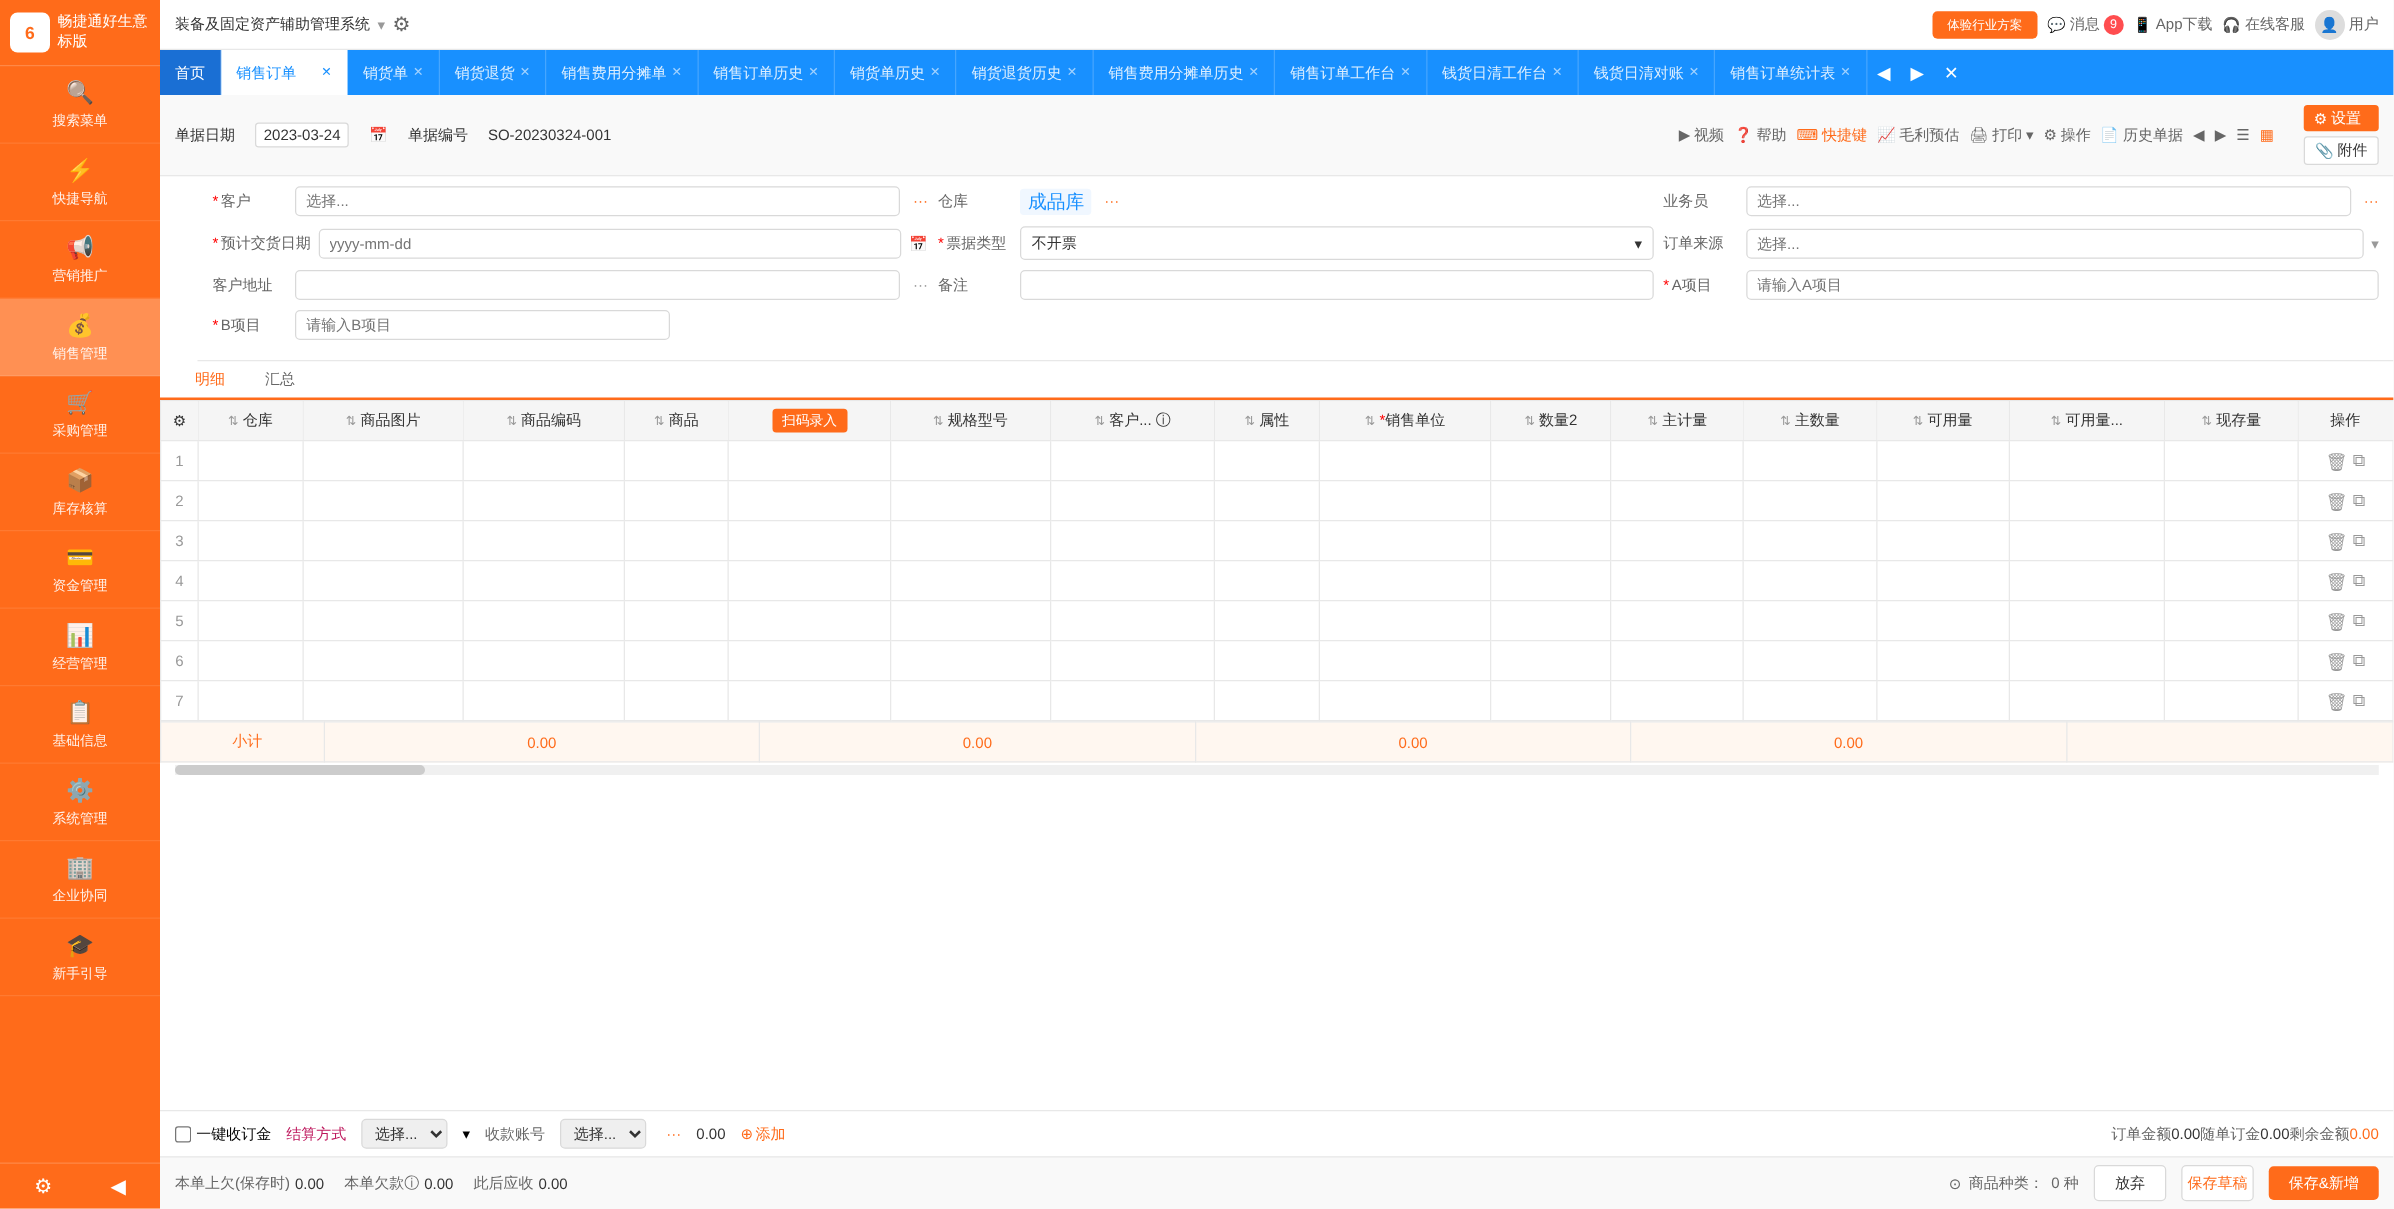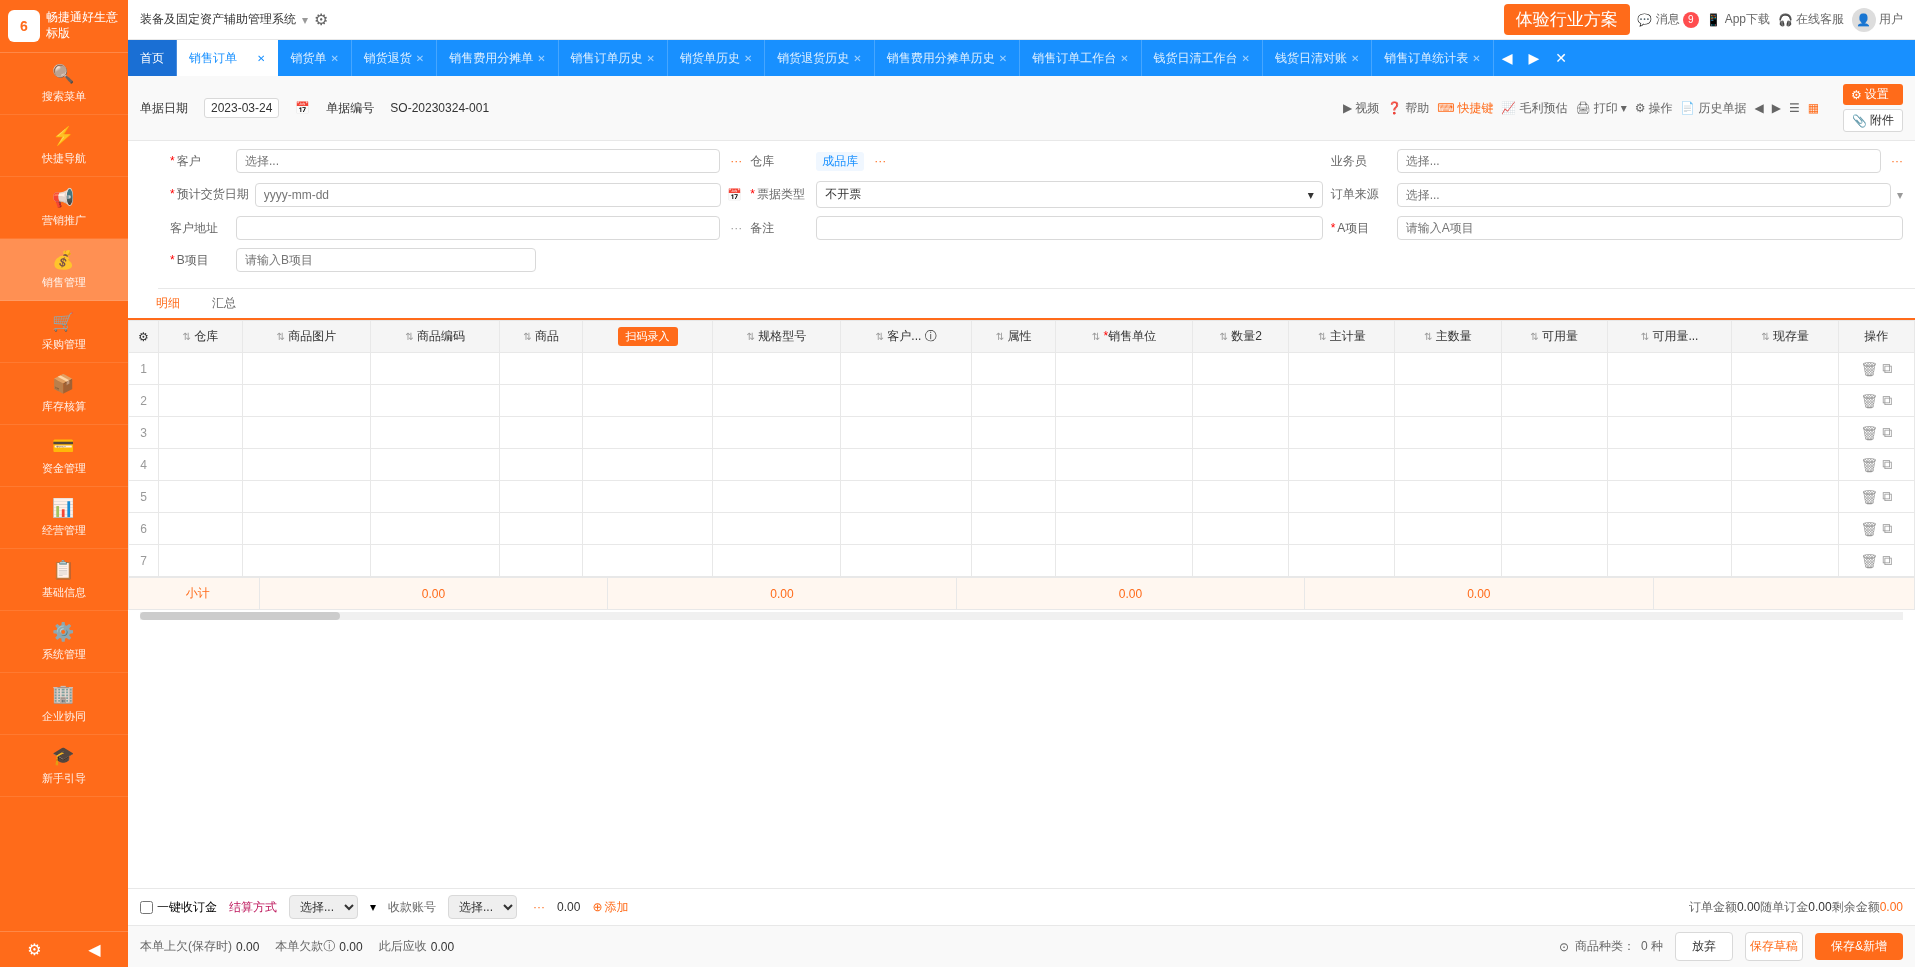--- a/index.html
+++ b/index.html
@@ -72,21 +72,21 @@
       gap: 8px;
     }
     .topbar-system { font-size: 13px; color: #333; flex: 1; display: flex; align-items: center; gap: 6px; }
     .topbar-btn { 
       background: #ff6b1a; 
       color: white; 
       border: none; 
       padding: 4px 12px; 
       border-radius: 4px; 
       cursor: pointer;
-      font-size: 17px;
+      font-size: 10px;
     }
     .topbar-link { color: #666; cursor: pointer; font-size: 12px; display: flex; align-items: center; gap: 3px; }
     .badge { background: #ff4d4f; color: white; border-radius: 50%; width: 16px; height: 16px; font-size: 10px; display: flex; align-items: center; justify-content: center; }
 
     
     .tabbar {
       height: 36px;
       background: #1890ff;
       display: flex;
       align-items: center;
@@ -276,21 +276,21 @@
       width: 200px;
       height: 8px;
       background: #ccc;
       border-radius: 4px;
     }
 
     
     .gear-icon { font-size: 16px; color: #666; cursor: pointer; }
 
     
-    .wh-tag { background: #f0f7ff; color: #1890ff; padding: 1px 6px; border-radius: 3px; font-size: 12px; }
+    .wh-tag { background: #f0f7ff; color: #1890ff; padding: 1px 6px; border-radius: 3px; font-size: 15px; }
   </style>
 </head>
 <body>
 
 <div class="sidebar">
   <div class="sidebar-logo">
     <div class="logo-icon">6</div>
     <div class="logo-text">
       <div>畅捷通好生意</div>
       <div>标版</div>

